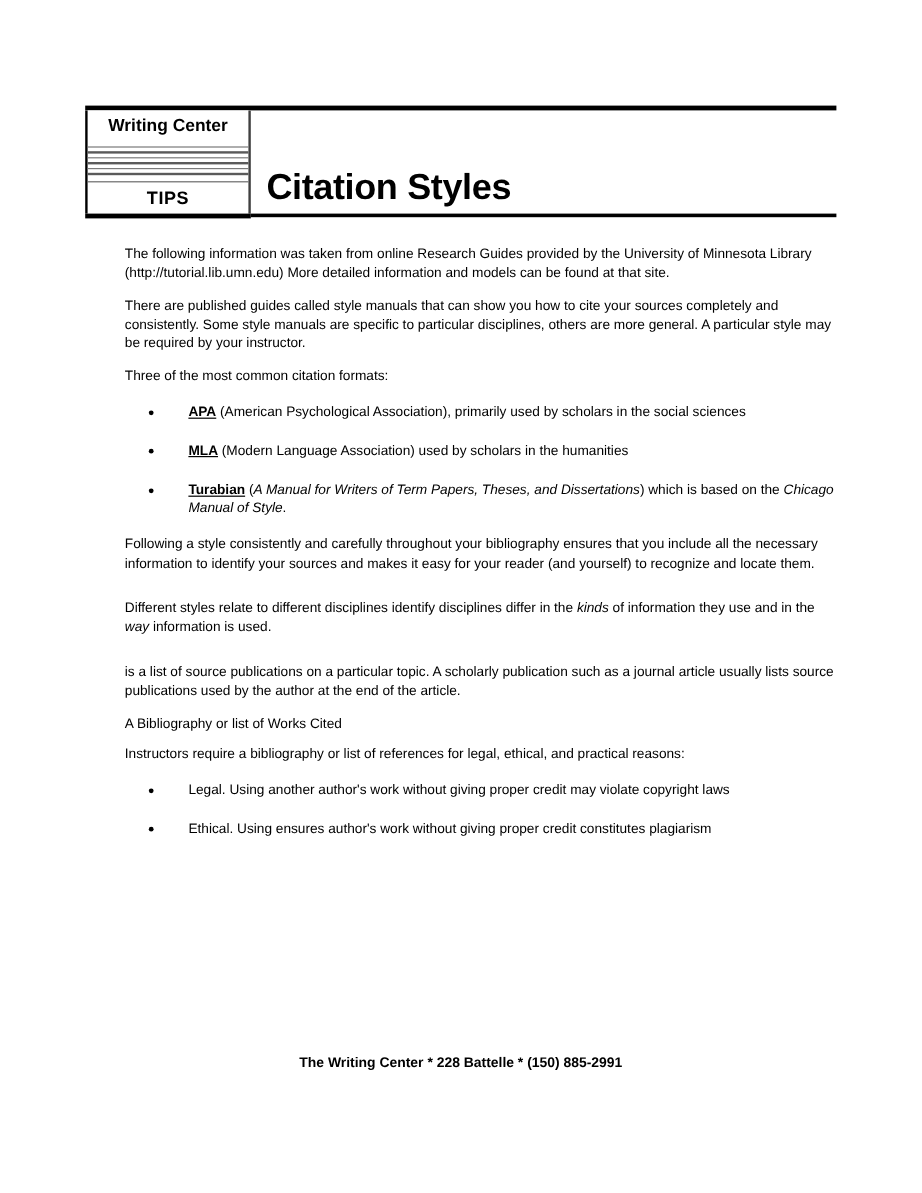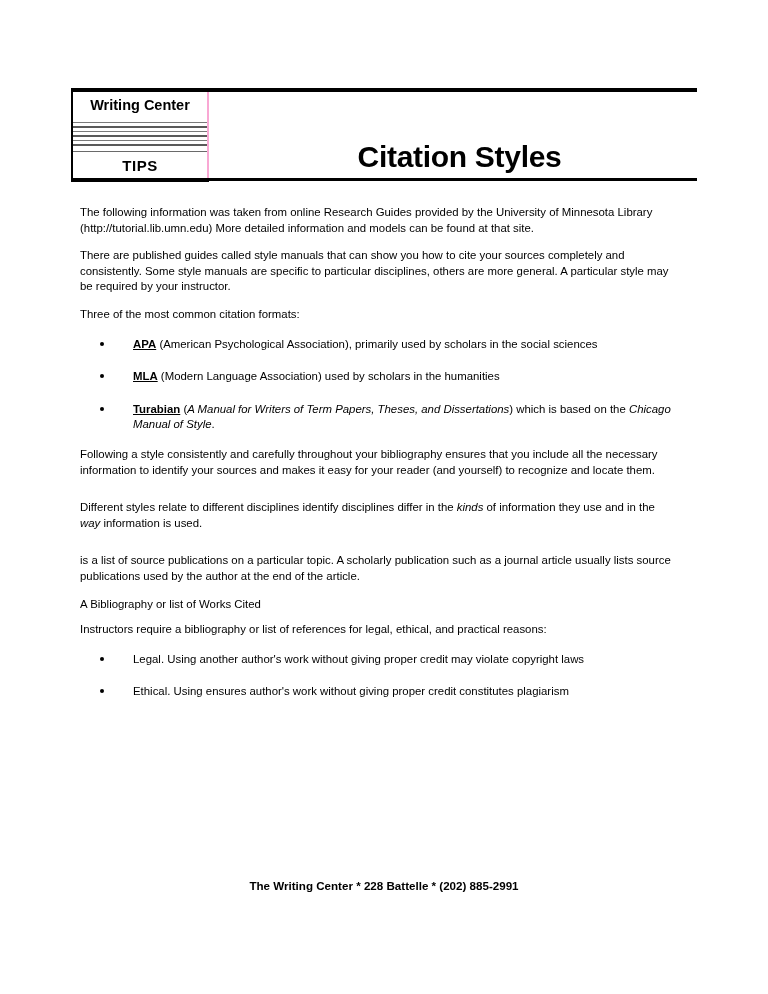--- a/index.html
+++ b/index.html
@@ -36,21 +36,21 @@
   }
   .header-body {
     display: flex;
     align-items: stretch;
     height: 86px;
   }
   .logo-box {
     width: 138px;
     box-sizing: border-box;
     border-left: 2px solid #000000;
-    border-right: 2px solid #f9a8d4;
+    border-right: 2px solid #404040;
     display: flex;
     flex-direction: column;
     background: #ffffff;
   }
   .logo-title {
     height: 25px;
     display: flex;
     align-items: center;
     justify-content: center;
     font-weight: bold;
@@ -87,21 +87,20 @@
   }
   .title-area {
     flex: 1;
     position: relative;
   }
   .doc-title {
     position: absolute;
     left: 13px;
     right: 0;
     bottom: 4px;
-    text-align: center;
     font-weight: bold;
     font-size: 30px;
     letter-spacing: -0.3px;
     white-space: nowrap;
   }
   .header-rule-bottom {
     display: flex;
     width: 100%;
   }
   .hrb-left {
@@ -112,21 +111,21 @@
   .hrb-right {
     flex: 1;
     height: 3px;
     background: #000000;
     align-self: flex-start;
   }
 
   
   .content {
     position: absolute;
-    left: 80px;
+    left: 104px;
     top: 205px;
     width: 594px;
     font-size: 11.4px;
     line-height: 15.6px;
   }
   .para {
     margin: 0 0 12px 0;
   }
   .para.tight {
     margin-bottom: 0;
@@ -249,15 +248,15 @@
       <li>
         <span class="dot"></span><b>Legal</b><span>. Using another author's work without giving proper credit may violate copyright laws</span>
       </li>
       <li>
         <span class="dot"></span><b>Ethical</b><span>. Using ensures author's work without giving proper credit constitutes plagiarism</span>
       </li>
     </ul>
 
   </div>
 
-  <div class="footer">The Writing Center * 228 Battelle * (202) 885-2991</div>
+  <div class="footer">The Writing Center * 228 Battelle * (150) 885-2991</div>
 
 </div>
 
 </body></html>

